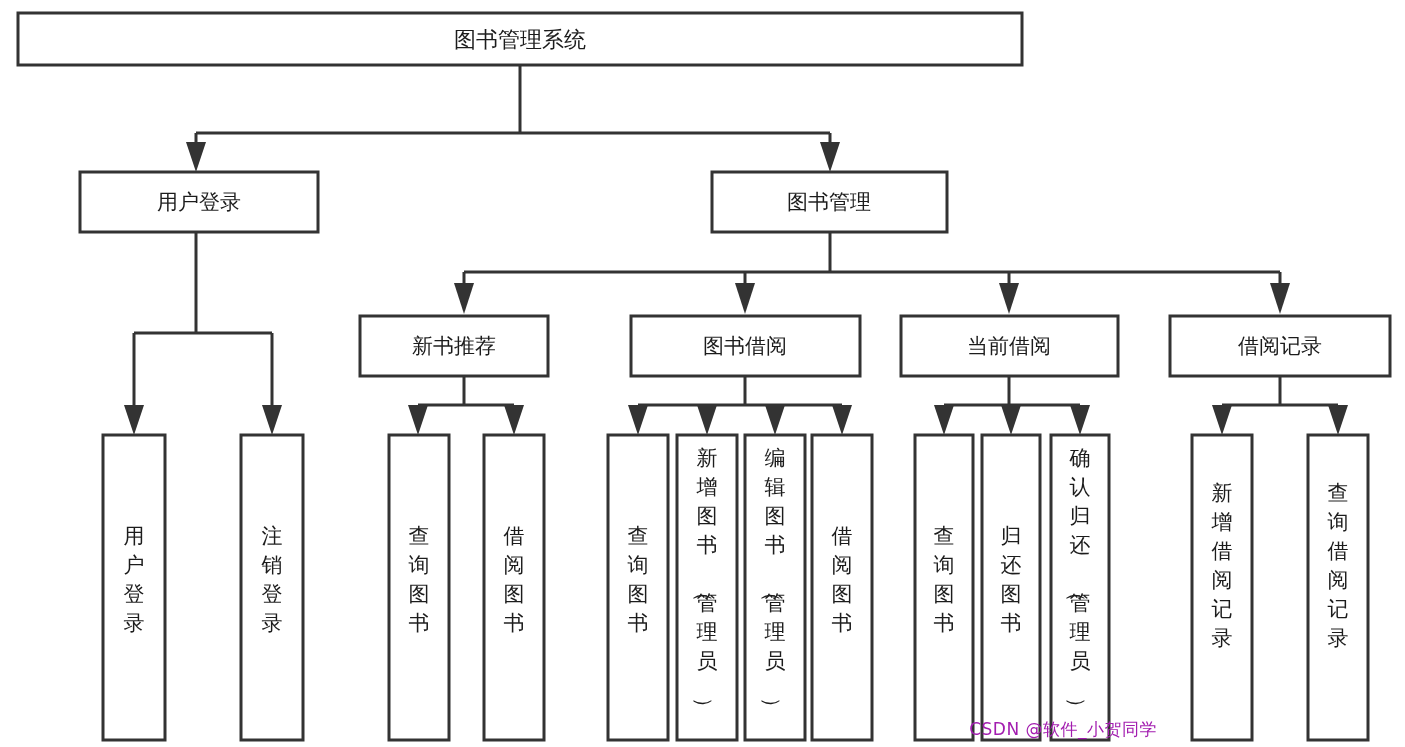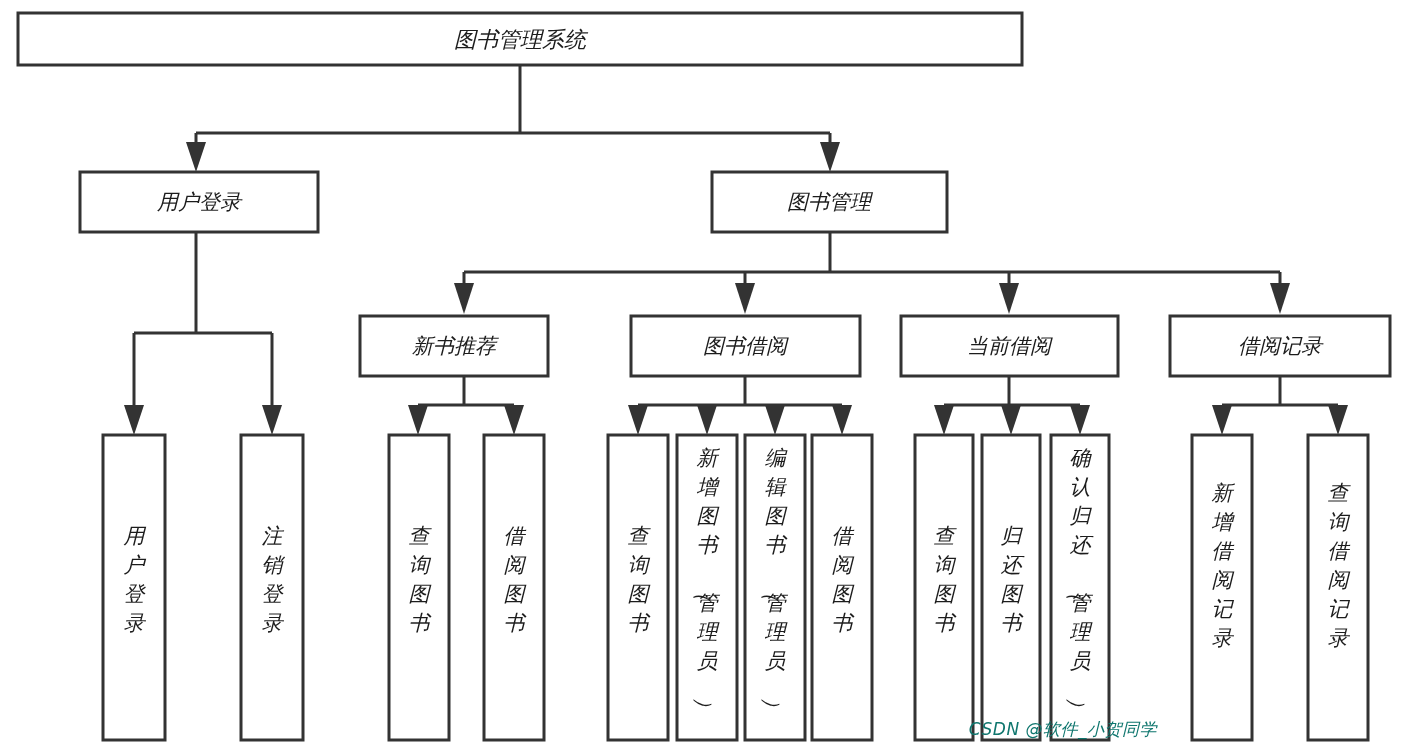--- a/index.html
+++ b/index.html
@@ -12,21 +12,20 @@
     height: 747px;
     font-family: "DejaVu Sans", "Liberation Sans", sans-serif;
     overflow: hidden;
     position: relative;
   }
   #diagram-root {
     position: absolute;
     left: 0; top: 0;
     width: 1165px;
     height: 747px;
-    font-style: italic;
   }
   svg { display: block; }
   .node-box {
     fill: #ffffff;
     stroke: #333333;
     stroke-width: 3;
   }
   .connector {
     stroke: #333333;
     stroke-width: 3;
@@ -52,21 +51,21 @@
     fill: #1c1c1c;
     font-size: 21px;
     text-anchor: middle;
   }
   .watermark {
     position: absolute;
     right: 8px;
     bottom: 6px;
     font-family: "DejaVu Sans", "Liberation Sans", sans-serif;
     font-size: 17px;
-    color: #0f766e;
+    color: #a21caf;
     white-space: nowrap;
     letter-spacing: 0.5px;
   }
 </style>
 </head>
 <body>
 
 <div id="diagram-root">
   <svg width="1405" height="747" viewBox="0 0 1405 747" xmlns="http://www.w3.org/2000/svg">
 

